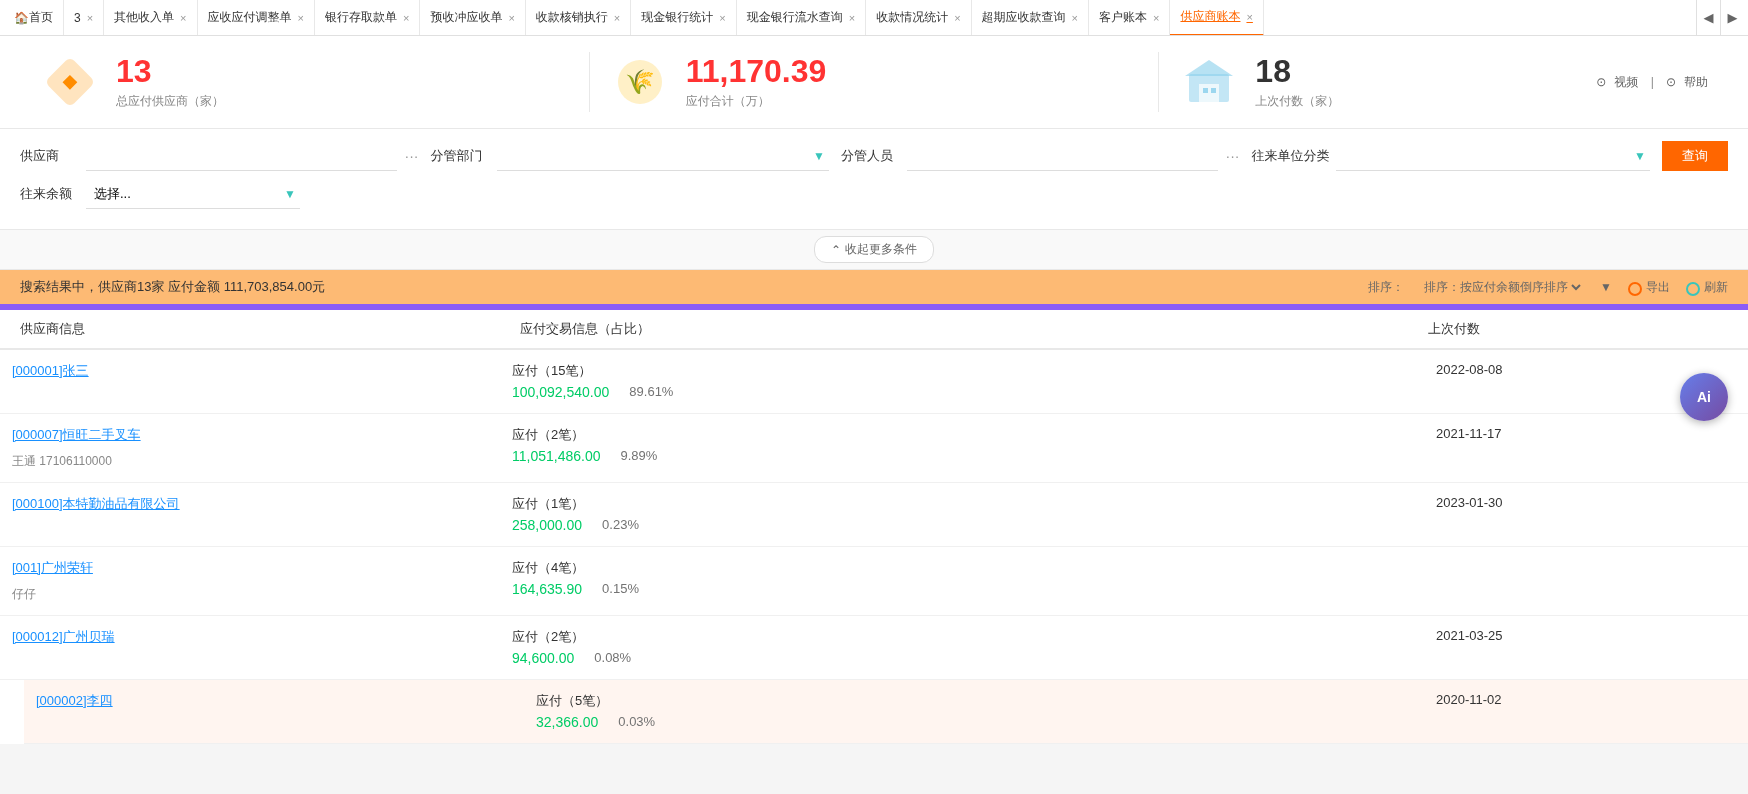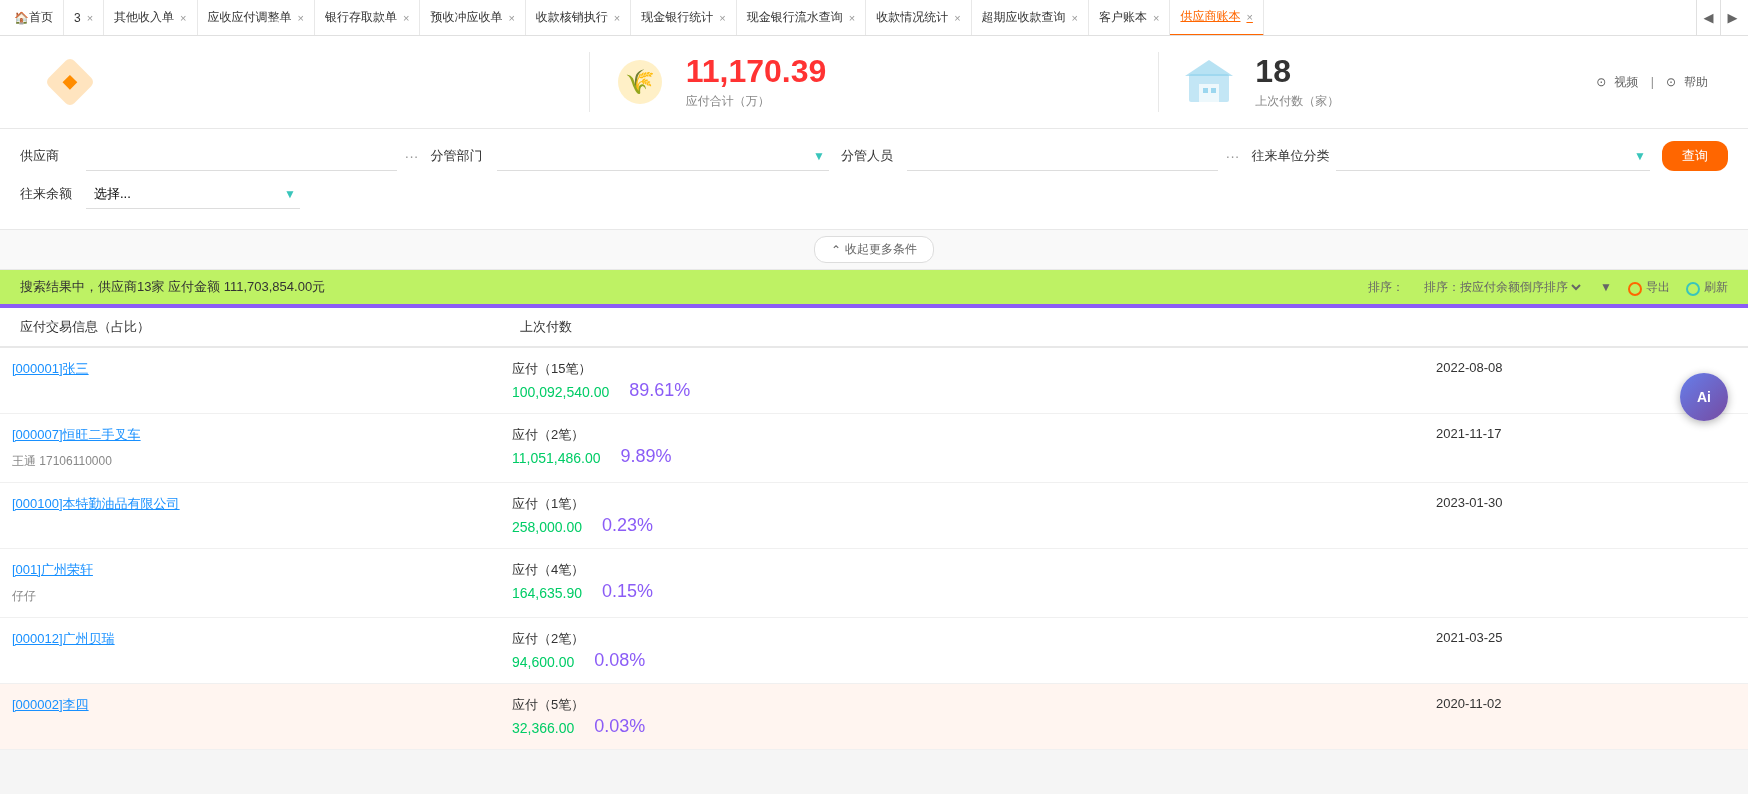--- a/index.html
+++ b/index.html
@@ -54,38 +54,38 @@
       background: transparent;
     }
     .filter-dropdown-wrapper { position: relative; flex: 1; display: flex; align-items: center; }
     .filter-dropdown-wrapper .dropdown-arrow {
       position: absolute; right: 4px; top: 50%; transform: translateY(-50%);
       color: #39c5bb; font-size: 12px; pointer-events: none;
     }
     .filter-dots { color: #999; font-size: 14px; cursor: pointer; margin-left: 2px; }
     .search-btn {
       background: #ff6600; color: #fff; border: none; padding: 6px 20px;
-      border-radius: 12px; font-size: 13px; cursor: pointer; white-space: nowrap;
+      border-radius: 0; font-size: 13px; cursor: pointer; white-space: nowrap;
     }
 
     
     .collapse-row {
       display: flex; justify-content: center; padding: 6px 0;
       background: #f9f9f9; border-bottom: 1px solid #e8e8e8;
     }
     .collapse-btn {
       display: flex; align-items: center; gap: 4px; color: #666; font-size: 12px;
       cursor: pointer; padding: 4px 16px; border: 1px solid #ddd; border-radius: 12px;
       background: #fff;
     }
 
     
     .result-bar {
       display: flex; align-items: center; justify-content: space-between;
-      padding: 8px 20px; background: #bef264; border-bottom: 4px solid #8b5cf6;
+      padding: 8px 20px; background: #fdba74; border-bottom: 6px solid #8b5cf6;
     }
     .result-info { font-size: 13px; color: #333; }
     .result-info span { color: #333; }
     .result-actions { display: flex; align-items: center; gap: 16px; font-size: 12px; color: #666; }
     .sort-select { border: none; background: transparent; font-size: 12px; color: #666; cursor: pointer; outline: none; }
     .action-btn { display: flex; align-items: flex-end; gap: 4px; cursor: pointer; color: #666; }
     .action-btn .icon-circle { width: 14px; height: 14px; border-radius: 50%; border: 2px solid #ff6600; display: inline-block; }
     .action-btn .icon-refresh { width: 14px; height: 14px; border-radius: 50%; border: 2px solid #39c5bb; display: inline-block; }
 
     
@@ -93,30 +93,30 @@
     .table-header {
       display: grid; grid-template-columns: 500px 1fr 300px;
       padding: 10px 20px; border-bottom: 2px solid #e8e8e8;
       font-size: 13px; color: #333; font-weight: normal;
     }
     .table-row {
       display: grid; grid-template-columns: 500px 1fr 300px;
       padding: 12px 12px; border-bottom: 1px solid #f0f0f0;
       align-items: start; min-height: 64px;
     }
-    .table-row:last-child { background: #fff5f0; }
+    .table-row:last-child { background: #fff5f0; margin-left: 24px; }
     .table-row.highlighted { background: #fff5f0; }
 
     .supplier-link { color: #1890ff; text-decoration: underline; cursor: pointer; font-size: 13px; }
     .supplier-contact { color: #888; font-size: 12px; margin-top: 9px; }
 
     .tx-info { display: flex; flex-direction: column; gap: 2px; }
     .tx-label { font-size: 13px; color: #333; }
     .tx-amount { font-size: 14px; color: #00cc66; font-weight: 500; margin-top: 2px; }
-    .tx-percent { font-size: 18px; color: #8b5cf6; margin-left: 20px; display: inline-block; }
+    .tx-percent { font-size: 13px; color: #737373; margin-left: 20px; display: inline-block; }
 
     .tx-row { display: flex; align-items: center; }
 
     .last-payment { font-size: 13px; color: #333; padding-top: 4px; }
 
     
     .ai-btn {
       position: fixed; right: 20px; top: 50%; transform: translateY(-50%);
       width: 48px; height: 48px; background: linear-gradient(135deg, #667eea, #764ba2);
       border-radius: 50%; display: flex; align-items: center; justify-content: center;
@@ -187,20 +187,24 @@
 </div>
 
 <div class="summary-bar">
 
   <div class="summary-card">
     <div class="summary-icon">
       <svg width="56" height="56" viewBox="0 0 56 56">
         <rect x="10" y="10" width="36" height="36" rx="6" transform="rotate(45 28 28)" fill="#ffb347" opacity="0.35"></rect>
         <text x="28" y="33" text-anchor="middle" font-size="18" fill="#ff8c00" font-weight="bold">◆</text>
       </svg>
+    </div>
+    <div class="summary-info">
+      <span class="summary-number">13</span>
+      <span class="summary-label">总应付供应商（家）</span>
     </div>
   </div>
 
   <div class="summary-card">
     <div class="summary-icon">
       <svg width="56" height="56" viewBox="0 0 56 56">
         <circle cx="28" cy="28" r="22" fill="#ffcc44" opacity="0.3"></circle>
         <text x="28" y="36" text-anchor="middle" font-size="24" fill="#ffaa00">🌾</text>
       </svg>
     </div>
@@ -304,20 +308,21 @@
     <div class="action-btn">
       <span class="icon-refresh"></span>
       <span>刷新</span>
     </div>
   </div>
 </div>
 
 <div class="table-container">
 
   <div class="table-header">
+    <div>供应商信息</div>
     <div>应付交易信息（占比）</div>
     <div>上次付数</div>
   </div>
 
   <div class="table-row">
     <div>
       <a class="supplier-link">[000001]张三</a>
     </div>
     <div class="tx-info">
       <span class="tx-label">应付（15笔）</span>

